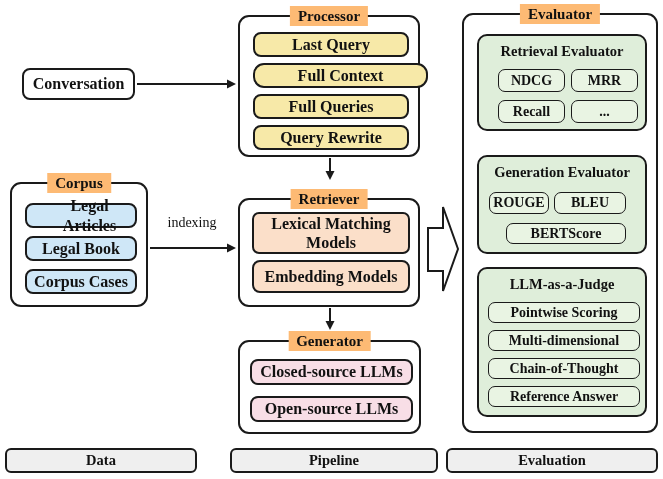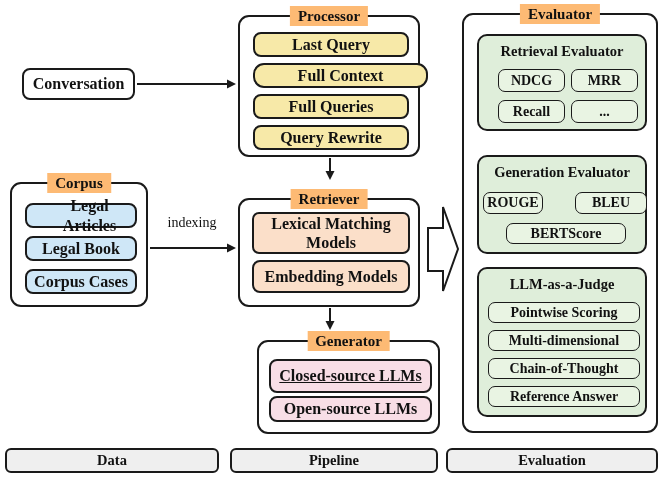--- a/index.html
+++ b/index.html
@@ -110,23 +110,23 @@
   <div class="abs fieldset" style="left:238px;top:198px;width:182px;height:109px;">
     <span class="legend">Retriever</span>
     <div class="abs node peach" style="left:12px;top:12px;width:158px;height:42px;padding:0 10px;border-radius:7px;">
       <span>Lexical Matching Models</span>
     </div>
     <div class="abs node peach" style="left:12px;top:60px;width:158px;height:33px;">
       <span>Embedding Models</span>
     </div>
   </div>
 
-  <div class="abs fieldset" style="left:238px;top:340px;width:183px;height:94px;margin-left:19px;">
+  <div class="abs fieldset" style="left:238px;top:340px;width:183px;height:94px;">
     <span class="legend">Generator</span>
-    <div class="abs node pink" style="left:10px;top:17px;width:163px;height:34px;text-decoration:underline;">
+    <div class="abs node pink" style="left:10px;top:17px;width:163px;height:26px;">
       <span>Closed-source LLMs</span>
     </div>
     <div class="abs node pink" style="left:10px;top:54px;width:163px;height:26px;">
       <span>Open-source LLMs</span>
     </div>
   </div>
 
   <div class="abs fieldset" style="left:462px;top:13px;width:196px;height:420px;">
     <span class="legend">Evaluator</span>
 
@@ -141,24 +141,24 @@
       <div class="abs sub" style="left:19px;top:64px;width:67px;height:23px;">
         <span>Recall</span>
       </div>
       <div class="abs sub" style="left:92px;top:64px;width:67px;height:23px;">
         <span>...</span>
       </div>
     </div>
 
     <div class="abs group" style="left:13px;top:140px;width:170px;height:99px;">
       <div class="group-title">Generation Evaluator</div>
-      <div class="abs sub" style="left:4px;top:35px;width:60px;height:22px;">
+      <div class="abs sub" style="left:10px;top:35px;width:60px;height:22px;">
         <span>ROUGE</span>
       </div>
-      <div class="abs sub" style="left:96px;top:35px;width:72px;height:22px;">
+      <div class="abs sub" style="left:75px;top:35px;width:72px;height:22px;">
         <span>BLEU</span>
       </div>
       <div class="abs sub" style="left:27px;top:66px;width:120px;height:21px;">
         <span>BERTScore</span>
       </div>
     </div>
 
     <div class="abs group" style="left:13px;top:252px;width:170px;height:150px;">
       <div class="group-title">LLM-as-a-Judge</div>
       <div class="abs sub" style="left:9px;top:33px;width:152px;height:21px;align-items:center;">
@@ -169,21 +169,21 @@
       </div>
       <div class="abs sub" style="left:9px;top:89px;width:152px;height:21px;">
         <span>Chain-of-Thought</span>
       </div>
       <div class="abs sub" style="left:9px;top:117px;width:152px;height:21px;">
         <span>Reference Answer</span>
       </div>
     </div>
   </div>
 
-  <div class="abs bar" style="left:5px;top:448px;width:214px;height:25px;">
+  <div class="abs bar" style="left:5px;top:448px;width:192px;height:25px;">
     <span>Data</span>
   </div>
   <div class="abs bar" style="left:230px;top:448px;width:208px;height:25px;">
     <span>Pipeline</span>
   </div>
   <div class="abs bar" style="left:446px;top:448px;width:212px;height:25px;">
     <span>Evaluation</span>
   </div>
 
 </div>

